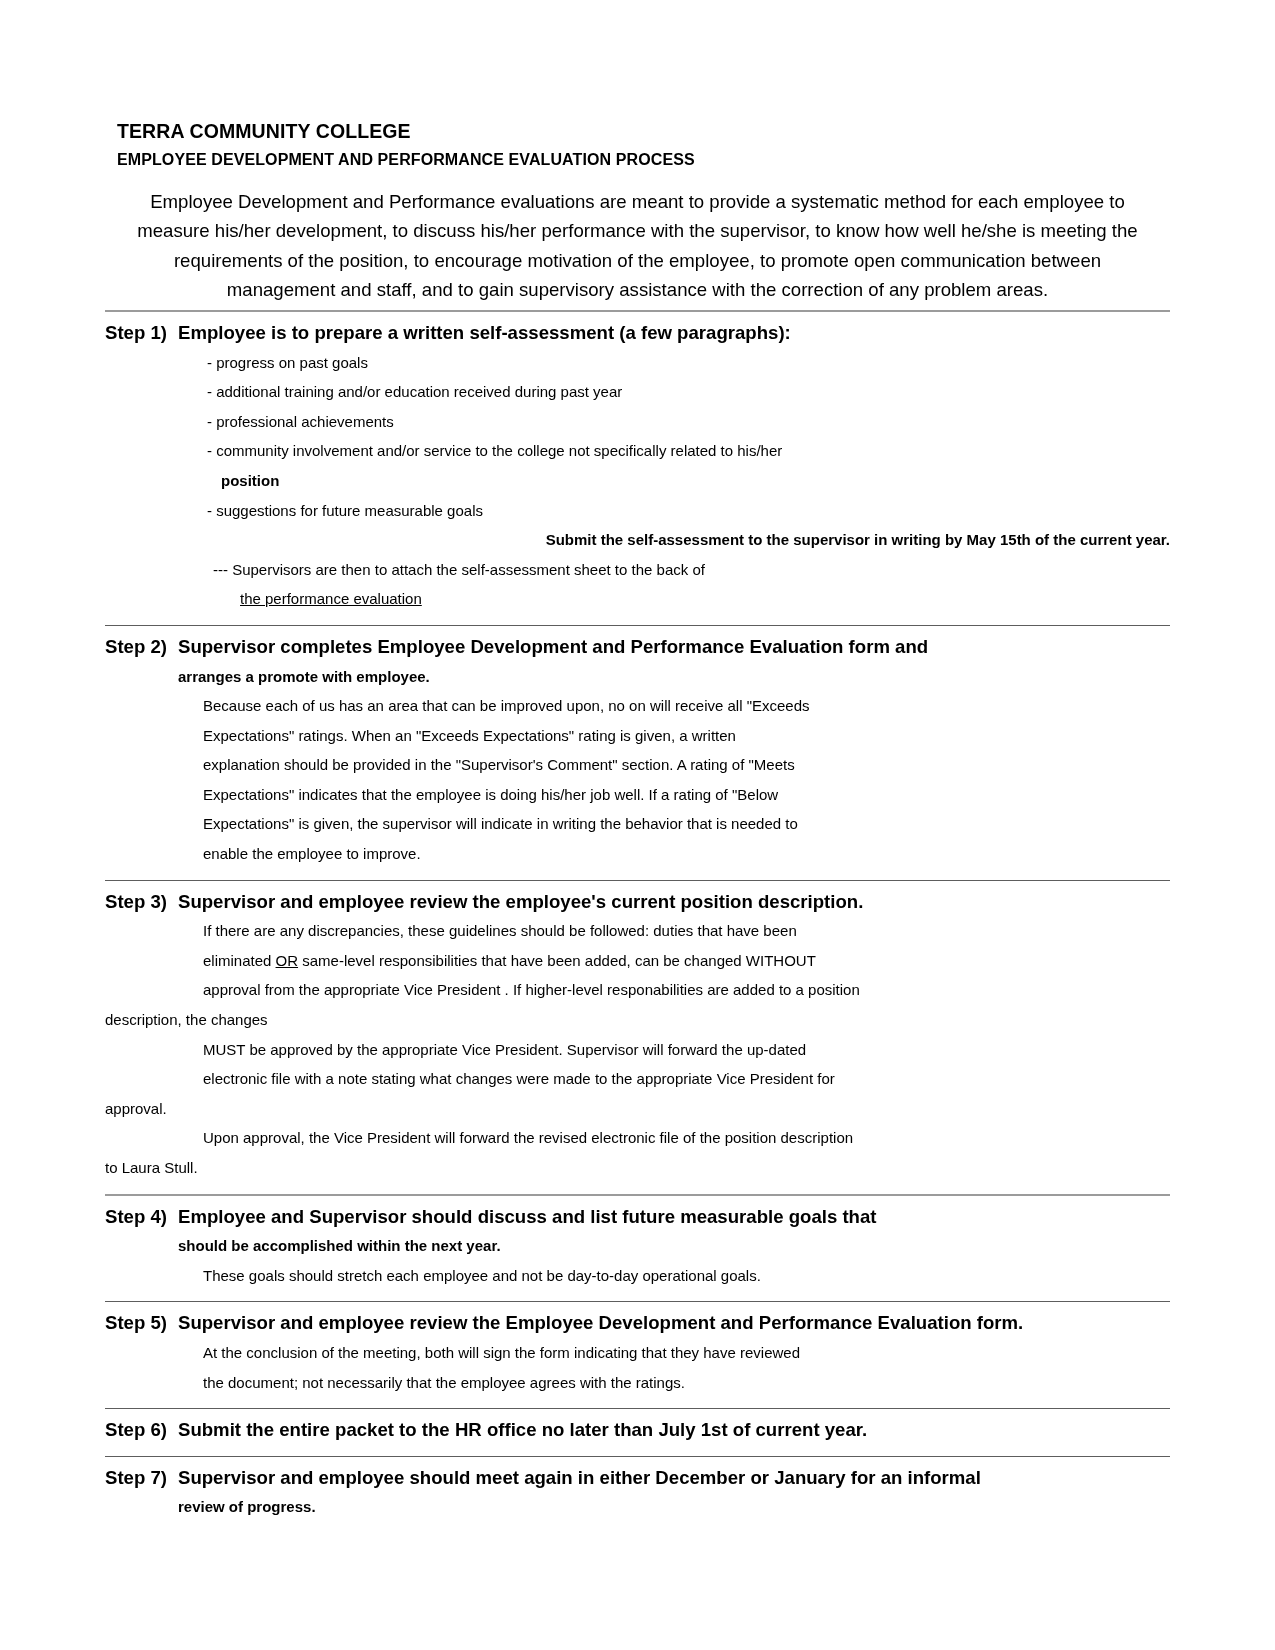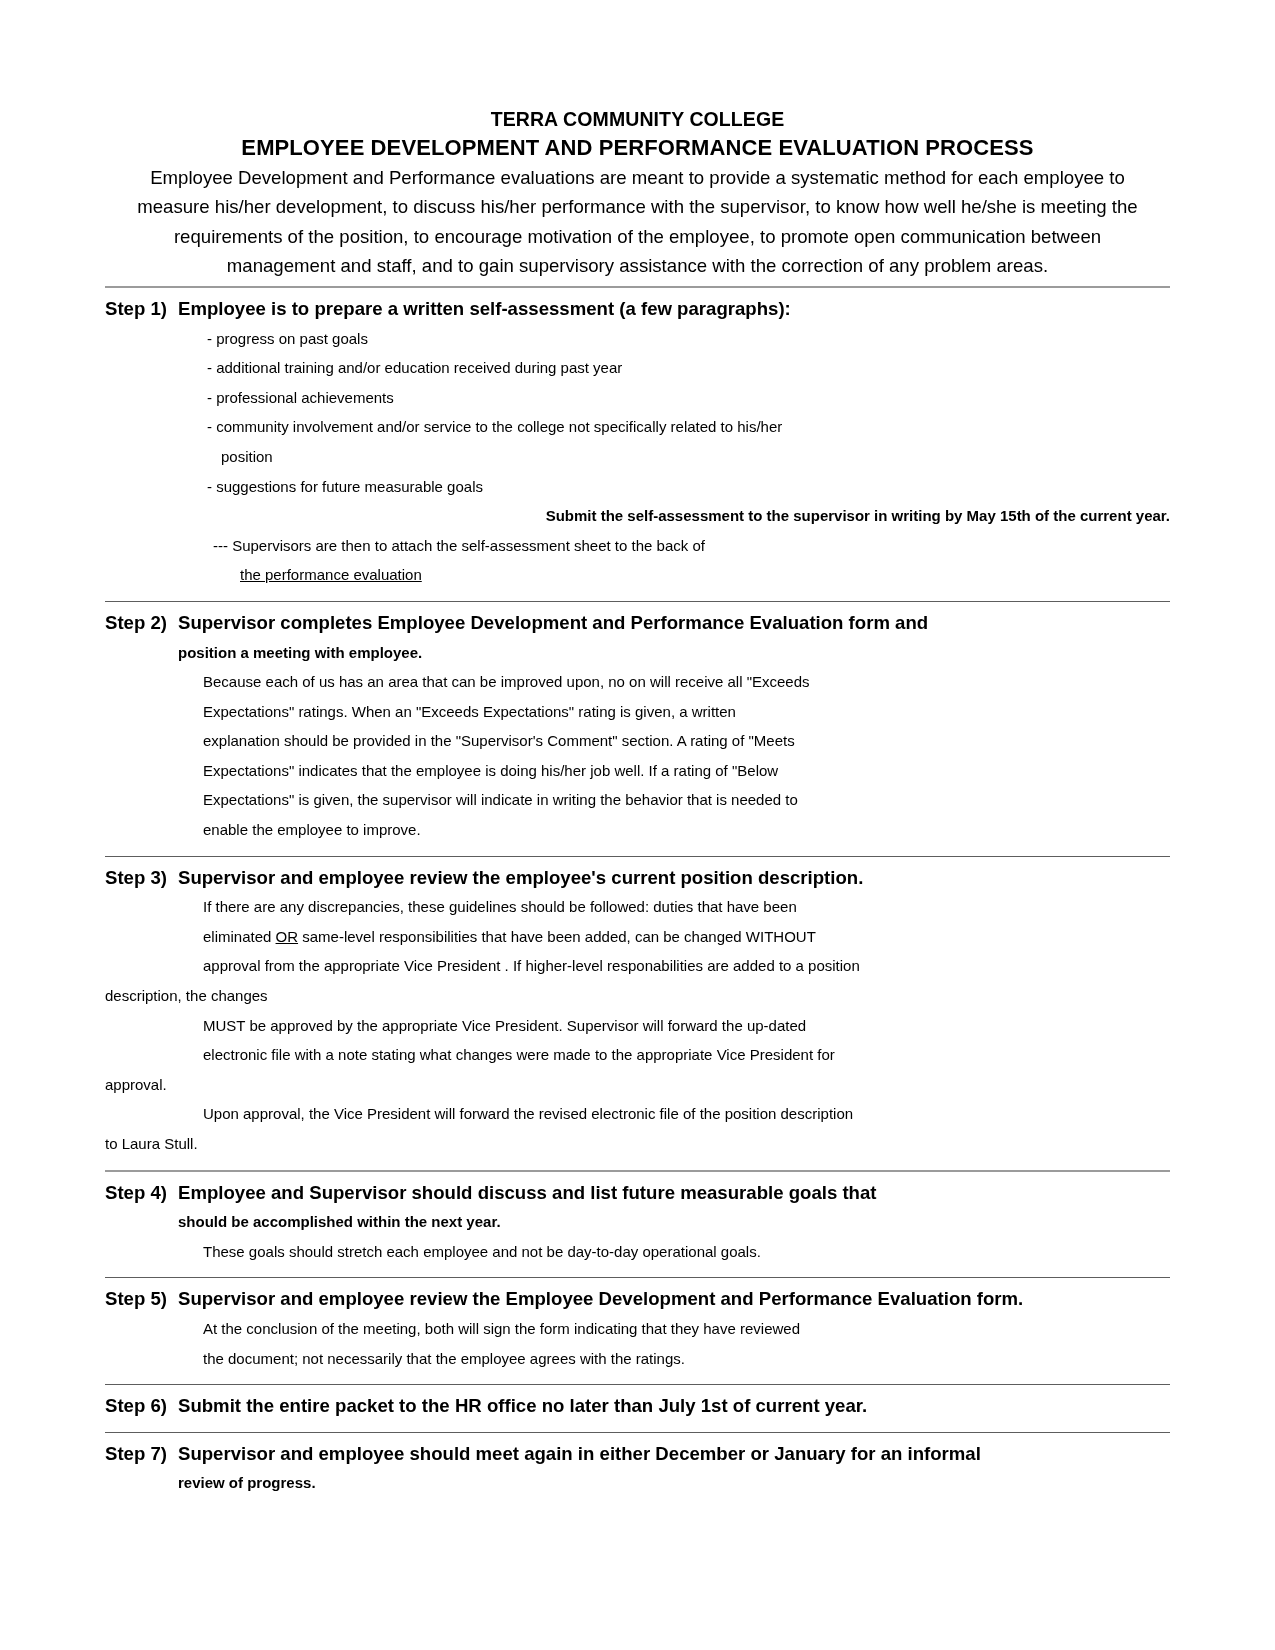--- a/index.html
+++ b/index.html
@@ -15,31 +15,30 @@
     -webkit-font-smoothing: antialiased;
   }
   .page {
     position: relative;
     width: 1275px;
     height: 1650px;
     box-sizing: border-box;
     padding: 105px 105px 0 105px;
   }
   .title-block {
-    text-align: center;
-    margin: 0;
+    margin: 12px;
   }
   .doc-title {
     font-size: 19.5px;
     font-weight: bold;
     line-height: 28.8px;
     letter-spacing: 0.1px;
   }
   .doc-subtitle {
-    font-size: 22px;
+    font-size: 16px;
     font-weight: bold;
     line-height: 28.8px;
     letter-spacing: 0.1px;
   }
   .intro {
     text-align: center;
     font-size: 18.6px;
     line-height: 29.6px;
     margin-top: 0;
     padding: 0 22px;
@@ -73,21 +72,21 @@
   .step-head-text {
     flex: 1 1 auto;
   }
   .ln {
     font-size: 15px;
     line-height: 29.6px;
   }
   .ln.bold { font-weight: bold; }
   
   .i-bullet   { padding-left: 102px; }
-  .i-bulletwrap { padding-left: 116px; }
+  .i-bulletwrap { padding-left: 116px; font-weight: bold; }
   .i-body     { padding-left: 98px; }
   .i-submit   { padding-left: 70px; text-align: right; }
   .i-dash     { padding-left: 108px; }
   .i-dashwrap { padding-left: 135px; text-decoration: underline; }
   .i-head2    { padding-left: 73px; }
   .i-none     { padding-left: 0px; }
   u { }
   .nowrap-line { white-space: nowrap; }
 </style>
 </head>
@@ -118,21 +117,21 @@
     <div class="ln i-dash">--- Supervisors are then to attach the self-assessment sheet to the back of</div>
     <div class="ln i-dashwrap">the performance evaluation</div>
   </div>
 
   <hr class="rule thin">
   <div class="step-block">
     <div class="step-head">
       <span class="step-label">Step 2)</span>
       <span class="step-head-text">Supervisor completes Employee Development and Performance Evaluation form and</span>
     </div>
-    <div class="ln bold i-head2">position a meeting with employee.</div>
+    <div class="ln bold i-head2">arranges a promote with employee.</div>
     <div class="ln i-body">Because each of us has an area that can be improved upon, no on will receive all "Exceeds</div>
     <div class="ln i-body">Expectations" ratings.  When an "Exceeds Expectations" rating is given, a written</div>
     <div class="ln i-body">explanation should be provided in the "Supervisor's Comment" section.  A rating of "Meets</div>
     <div class="ln i-body">Expectations" indicates that the employee is doing his/her job well.  If a rating  of "Below</div>
     <div class="ln i-body">Expectations" is given, the supervisor will indicate in writing the behavior that is needed to</div>
     <div class="ln i-body">enable the employee to improve.</div>
   </div>
 
   <hr class="rule thin">
   <div class="step-block">

